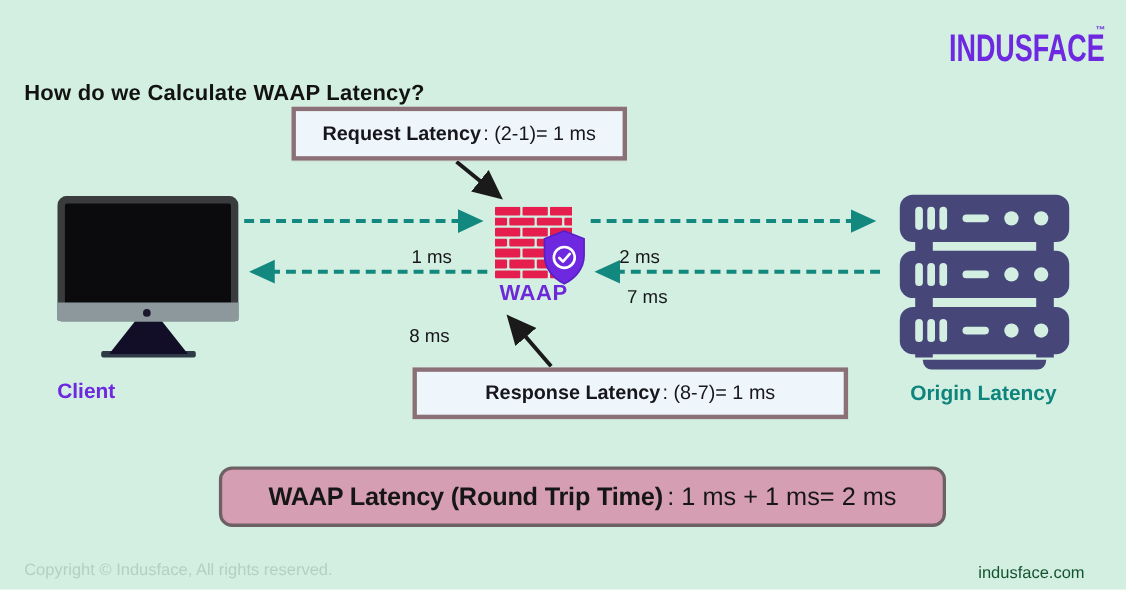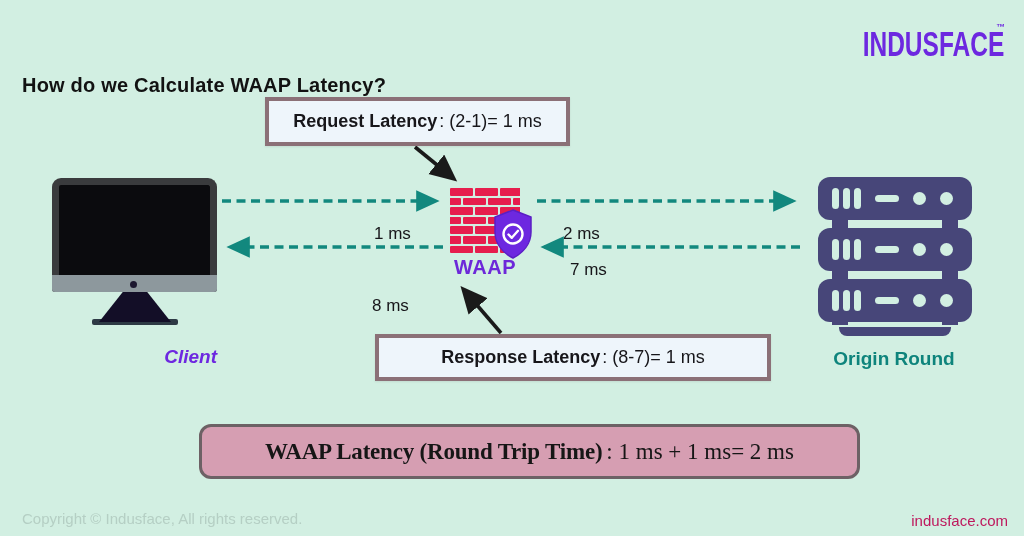--- a/index.html
+++ b/index.html
@@ -17,39 +17,39 @@
               display:flex; align-items:center; justify-content:center;
               font-size:18px; color:#17161a; white-space:nowrap; z-index:3;
               box-shadow:0 1px 2px rgba(0,0,0,.08); }
   .info-box b { font-weight:800; margin-right:2px; }
   .req-box  { left:265px; top:97px;  width:305px; height:49px; }
   .res-box  { left:375px; top:334px; width:396px; height:47px; }
 
   .summary-box { position:absolute; left:199px; top:424px; width:661px; height:55px;
                  background:#d69eb2; border:3px solid #6d6165; border-radius:12px;
                  display:flex; align-items:center; justify-content:center;
-                 font-size:23px; color:#161616; white-space:nowrap; z-index:3;font-family:Liberation Serif, serif; }
+                 font-size:23px; color:#161616; white-space:nowrap; z-index:3; }
   .summary-box b { font-weight:800; letter-spacing:-.2px; margin-right:4px; }
 
   .arrow-layer { position:absolute; left:0; top:0; width:1024px; height:536px; z-index:2; pointer-events:none; }
 
   .lat-label { position:absolute; font-size:17px; color:#17161a; z-index:2; }
 
   
   .monitor { position:absolute; left:52px; top:178px; width:165px; height:114px;
              background:#0b0b0e; border:7px solid #3a3b3d; border-bottom:none; border-radius:9px 9px 3px 3px; z-index:2; }
   .monitor-chin { position:absolute; left:52px; top:275px; width:165px; height:17px;
                   background:#8d989d; border-radius:0 0 3px 3px; z-index:3; }
   .monitor-dot { position:absolute; left:130px; top:281px; width:7px; height:7px; border-radius:50%; background:#1d1830; z-index:4; }
   .monitor-stand { position:absolute; left:99px; top:292px; width:72px; height:30px; background:#130e27;
                    clip-path:polygon(33% 0, 67% 0, 100% 100%, 0 100%); z-index:2; }
   .monitor-base { position:absolute; left:92px; top:319px; width:86px; height:6px; background:#2e3a45; border-radius:2px; z-index:1; }
 
   .node-label { position:absolute; font-size:19px; font-weight:800; z-index:2; }
-  .client-label { left:52px; top:346px; width:165px; text-align:right; color:#6d28e0;font-style:italic; }
+  .client-label { left:52px; top:346px; width:165px; text-align:left; color:#6d28e0; }
   .origin-label { left:810px; top:348px; width:168px; text-align:center; color:#0e847c; }
   .waap-label { left:440px; top:256px; width:90px; text-align:center; color:#6d28d9; font-size:20px; letter-spacing:.5px; }
 
   
   .wall { position:absolute; left:450px; top:188px; width:70px; height:66px; overflow:hidden; z-index:2; }
   .brick-row { display:flex; gap:2px; margin-bottom:2px; }
   .brick-row.offset { margin-left:-12px; }
   .brick { width:23px; height:7.6px; background:#e61e4d; flex:none; border-radius:1px; }
 
   .shield { position:absolute; left:492px; top:209px; z-index:3; }
@@ -58,21 +58,21 @@
   .server { position:absolute; left:818px; top:177px; width:154px; height:160px; z-index:2; }
   .server-connector { position:absolute; top:8px; width:16px; height:140px; background:#474679; }
   .server-unit { position:absolute; left:0; width:154px; height:43px; background:#474679; border-radius:12px;
                  display:flex; align-items:center; }
   .s-bar { width:7px; height:21px; background:#d2efe2; border-radius:3.5px; margin-right:4px; }
   .s-dash { width:24px; height:7px; background:#d2efe2; border-radius:3.5px; margin-left:10px; }
   .s-dot { width:13px; height:13px; background:#d2efe2; border-radius:50%; margin-left:14px; }
   .server-base { position:absolute; left:21px; top:150px; width:112px; height:9px; background:#474679; border-radius:0 0 8px 8px; }
 
   .footer-left  { position:absolute; left:22px; top:510px; font-size:15px; color:#b5cfc4; z-index:2; }
-  .footer-right { position:absolute; right:16px; top:512px; font-size:15px; color:#be185d; z-index:2; }
+  .footer-right { position:absolute; right:38px; top:512px; font-size:15px; color:#14532d; z-index:2; }
 </style>
 </head>
 <body>
 
 <div class="canvas">
 
   <h1 class="title">How do we Calculate WAAP Latency?</h1>
   <div class="logo-wrap">
     <span class="logo-text">INDUSFACE</span>
     <span class="logo-tm">™</span>
@@ -188,21 +188,21 @@
     <div class="server-unit" style="top:102px;">
       <div class="s-bar" style="margin-left:14px;"></div>
         <div class="s-bar"></div>
         <div class="s-bar"></div>
       <div class="s-dash"></div>
         <div class="s-dot"></div>
         <div class="s-dot"></div>
     </div>
     <div class="server-base"></div>
   </div>
-  <div class="node-label origin-label">Origin Round</div>
+  <div class="node-label origin-label">Origin Latency</div>
 
   <div class="summary-box">
     <b>WAAP Latency (Round Trip Time)</b>
     <span>: 1 ms + 1 ms= 2 ms</span>
   </div>
 
   <div class="footer-left">Copyright © Indusface, All rights reserved.</div>
   <div class="footer-right">indusface.com</div>
 
 </div>

